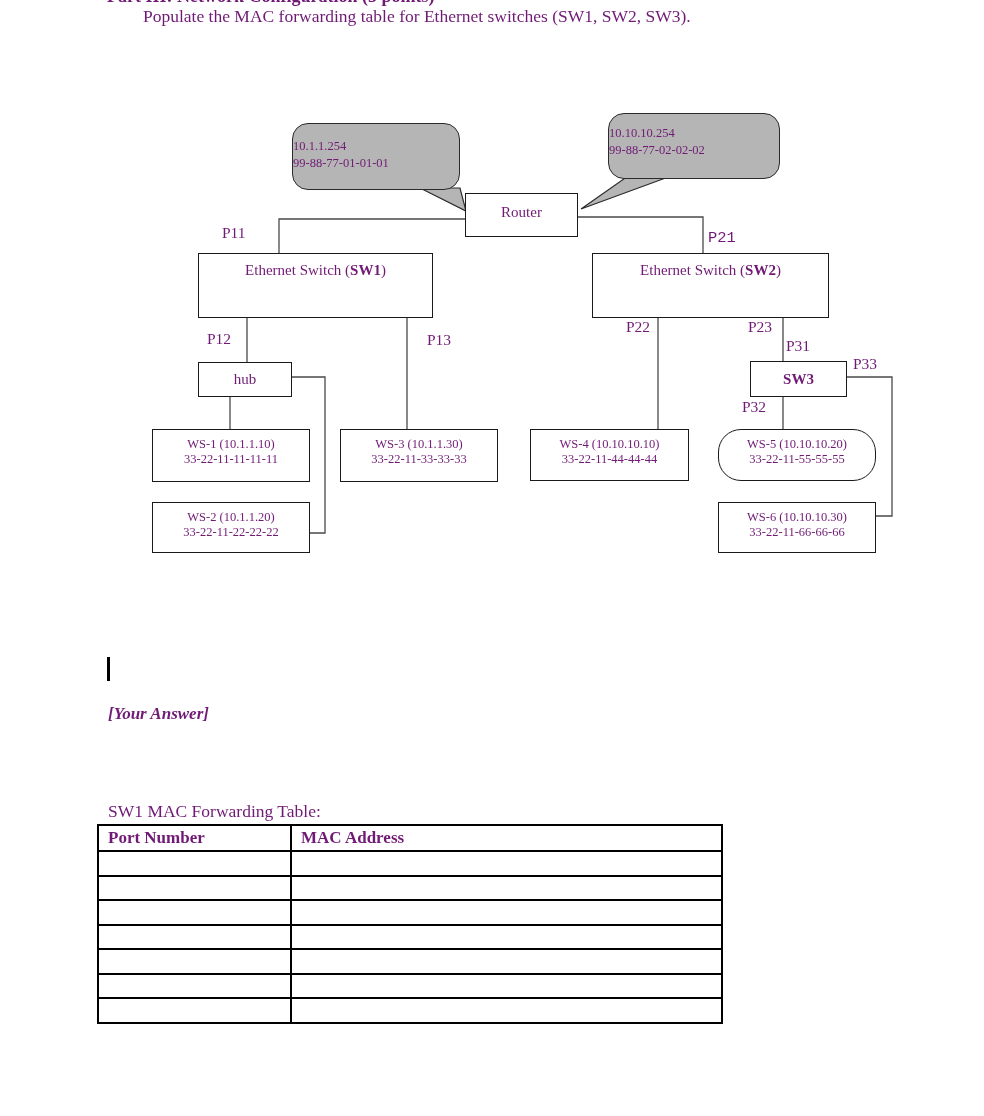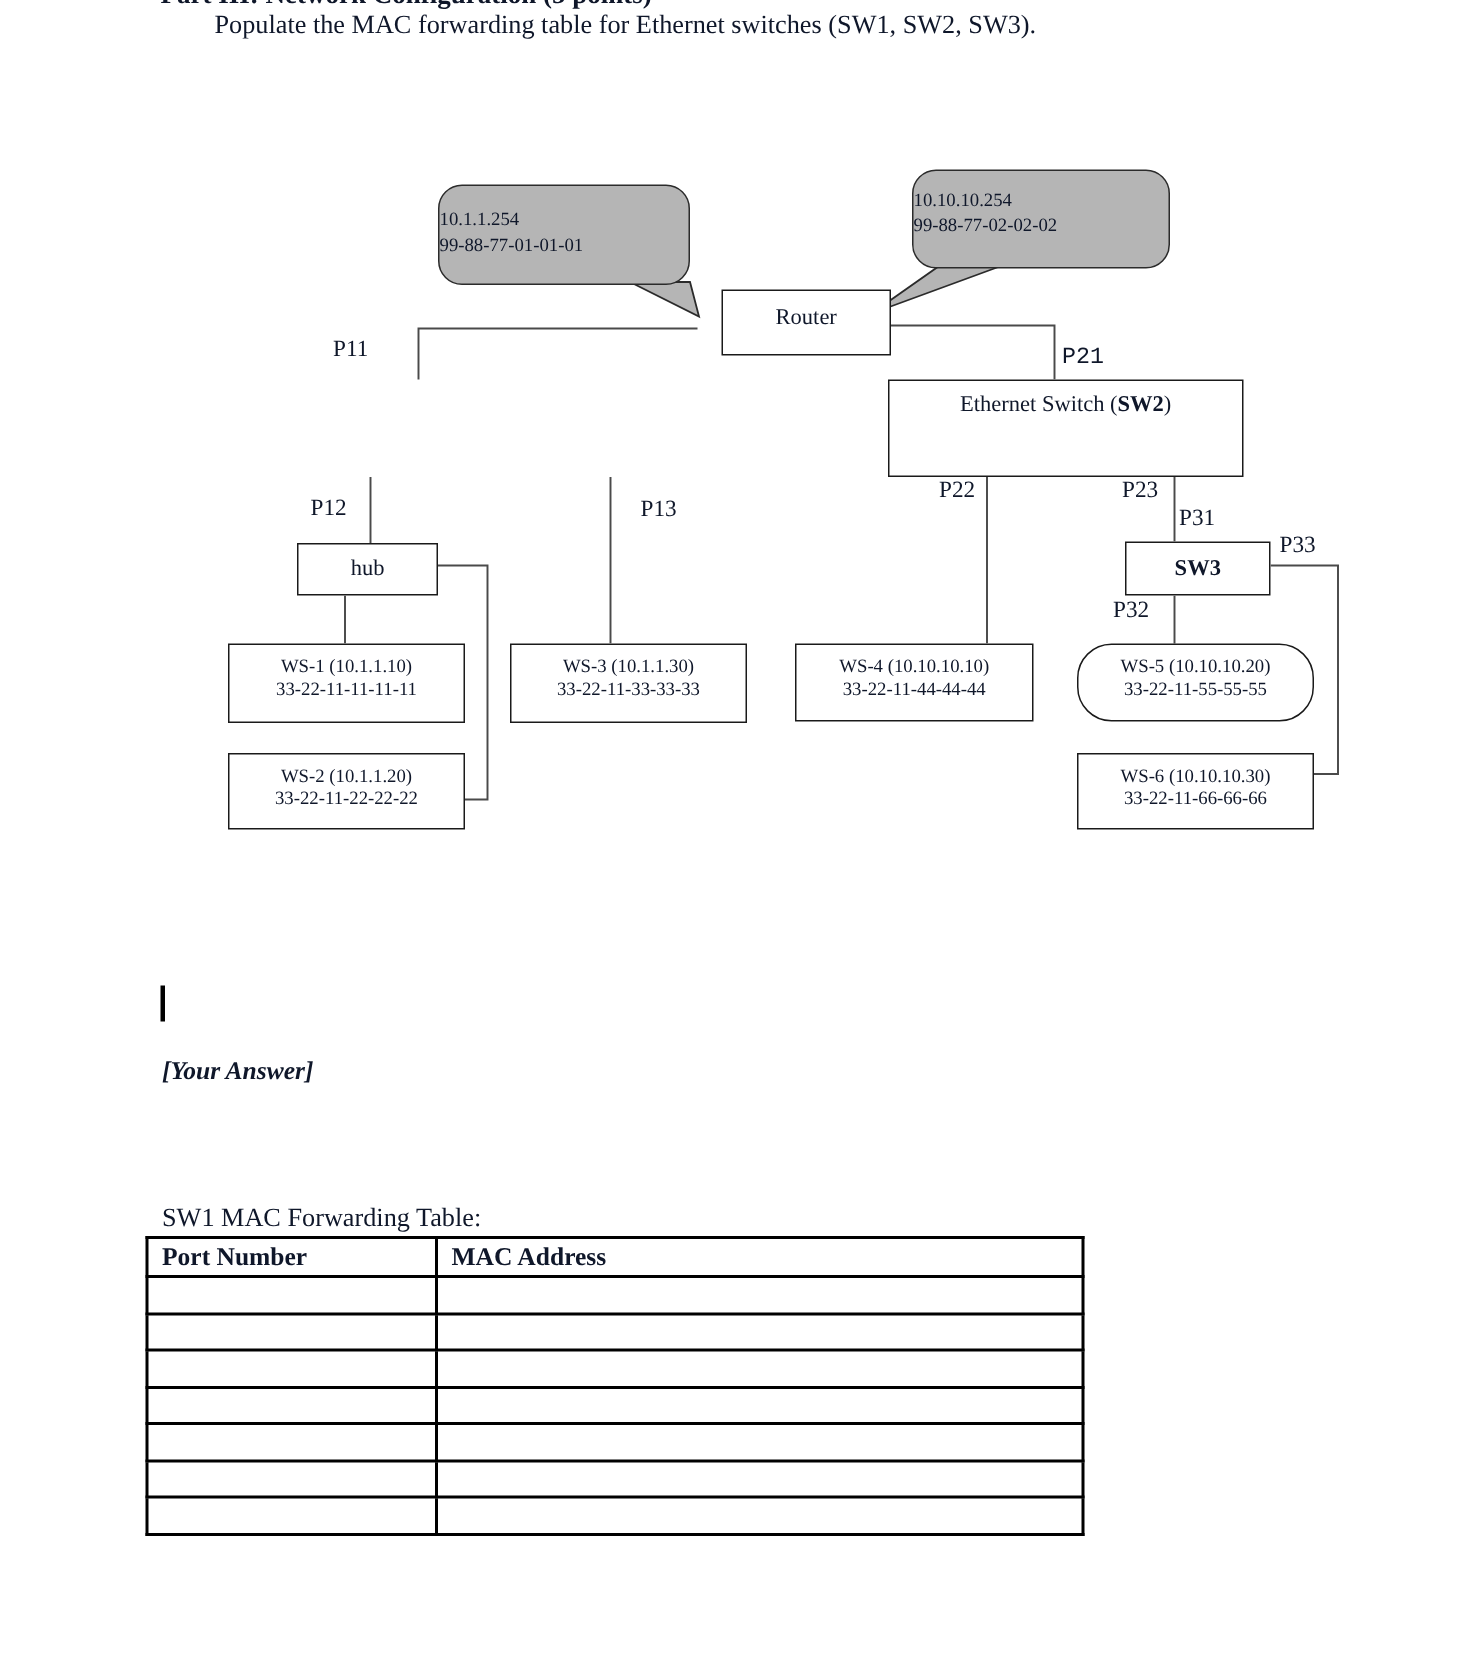--- a/index.html
+++ b/index.html
@@ -1,37 +1,37 @@
 <!DOCTYPE html>
 <html><head>
 <meta charset="utf-8">
 <style>
   html,body{margin:0;padding:0;background:#fff;}
   .page{
     position:relative;width:984px;height:1116px;background:#ffffff;overflow:hidden;
-    font-family:"Liberation Serif","DejaVu Serif",serif;color:#0f172a;
+    font-family:"Liberation Serif","DejaVu Serif",serif;color:#701a75;
   }
   .abs{position:absolute;}
   
   .clipped-heading{left:107px;top:0;height:9px;width:420px;overflow:hidden;}
   .clipped-heading span{display:block;margin-top:-14px;font-size:18px;font-weight:bold;white-space:nowrap;}
   .instruction{left:143px;top:6px;font-size:17.5px;white-space:nowrap;}
   
   .wires{left:0;top:0;width:984px;height:620px;}
   
   .callout{
     background:#b5b5b5;border:1.3px solid #2b2b2b;border-radius:16px;
     display:flex;flex-direction:column;justify-content:center;align-items:flex-start;
     font-size:12.5px;line-height:1.35;text-align:center;z-index:2;
   }
   .callout-left{left:292px;top:123px;width:168px;height:67px;padding-bottom:4px;box-sizing:border-box;}
   .callout-right{left:608px;top:113px;width:172px;height:66px;padding-bottom:8px;box-sizing:border-box;}
   
   .node{background:#fff;border:1.4px solid #1a1a1a;box-sizing:border-box;text-align:center;z-index:1;}
-  .router{left:465px;top:193px;width:113px;height:44px;font-size:15px;display:flex;align-items:center;justify-content:center;padding-bottom:6px;margin-left:16px;}
+  .router{left:465px;top:193px;width:113px;height:44px;font-size:15px;display:flex;align-items:center;justify-content:center;padding-bottom:6px;}
   .sw1{left:198px;top:253px;width:235px;height:65px;font-size:15px;padding-top:8px;}
   .sw2{left:592px;top:253px;width:237px;height:65px;font-size:15px;padding-top:8px;}
   .sw3{left:750px;top:361px;width:97px;height:36px;font-size:15px;font-weight:bold;display:flex;align-items:center;justify-content:center;}
   .hub{left:198px;top:362px;width:94px;height:35px;font-size:15px;display:flex;align-items:center;justify-content:center;}
   .ws{width:158px;height:53px;font-size:12.5px;line-height:1.22;padding-top:7px;}
   .ws1{left:152px;top:429px;}
   .ws2{left:152px;top:502px;height:51px;}
   .ws3{left:340px;top:429px;}
   .ws4{left:530px;top:429px;width:159px;height:52px;}
   .ws5{left:718px;top:429px;height:52px;border-radius:23px;}
@@ -87,20 +87,21 @@
   </div>
   <div class="abs callout callout-right">
     <div>10.10.10.254</div>
     <div>99-88-77-02-02-02</div>
   </div>
 
   <div class="abs node router">
     <span>Router</span>
   </div>
 
+  <div class="abs node sw1"><span>Ethernet Switch (</span><b>SW1</b><span>)</span></div>
 
   <div class="abs node sw2"><span>Ethernet Switch (</span><b>SW2</b><span>)</span></div>
 
   <div class="abs node sw3">
     <span>SW3</span>
   </div>
 
   <div class="abs node hub">
     <span>hub</span>
   </div>

